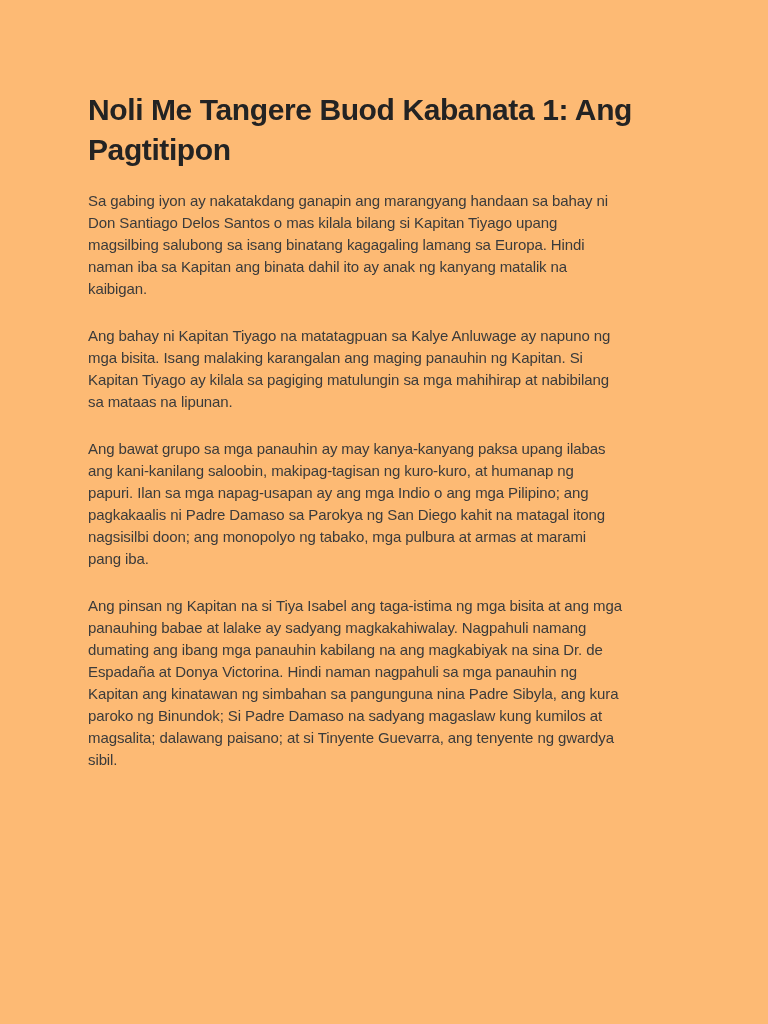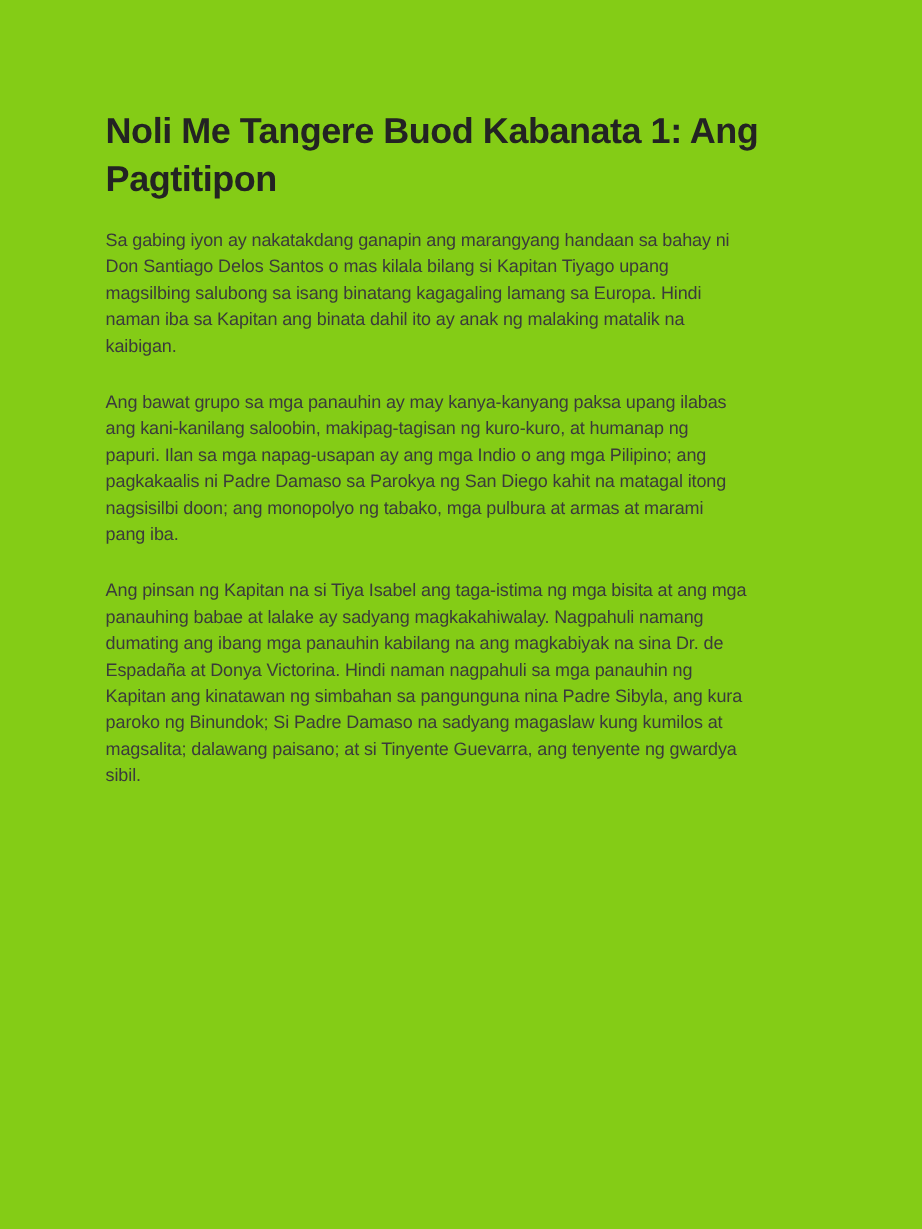--- a/index.html
+++ b/index.html
@@ -5,21 +5,21 @@
   * { box-sizing: border-box; }
   html, body {
     margin: 0;
     padding: 0;
     background: #ffffff;
   }
   .page {
     position: relative;
     width: 768px;
     height: 1024px;
-    background: #84cc16;
+    background: #fdba74;
     overflow: hidden;
     font-family: "Liberation Sans", sans-serif;
   }
   .content {
     padding: 90px 78px 0 88px;
   }
   .doc-title {
     margin: 0 0 20px 0;
     font-size: 30px;
     font-weight: 700;
@@ -42,23 +42,27 @@
 <body>
 
 <div class="page">
   <div class="content">
     <h1 class="doc-title">Noli Me Tangere Buod Kabanata 1: Ang
 Pagtitipon</h1>
 
     <p class="paragraph">Sa gabing iyon ay nakatakdang ganapin ang marangyang handaan sa bahay ni
 Don Santiago Delos Santos o mas kilala bilang si Kapitan Tiyago upang
 magsilbing salubong sa isang binatang kagagaling lamang sa Europa. Hindi
-naman iba sa Kapitan ang binata dahil ito ay anak ng malaking matalik na
+naman iba sa Kapitan ang binata dahil ito ay anak ng kanyang matalik na
 kaibigan.</p>
 
+    <p class="paragraph">Ang bahay ni Kapitan Tiyago na matatagpuan sa Kalye Anluwage ay napuno ng
+mga bisita. Isang malaking karangalan ang maging panauhin ng Kapitan. Si
+Kapitan Tiyago ay kilala sa pagiging matulungin sa mga mahihirap at nabibilang
+sa mataas na lipunan.</p>
 
     <p class="paragraph">Ang bawat grupo sa mga panauhin ay may kanya-kanyang paksa upang ilabas
 ang kani-kanilang saloobin, makipag-tagisan ng kuro-kuro, at humanap ng
 papuri. Ilan sa mga napag-usapan ay ang mga Indio o ang mga Pilipino; ang
 pagkakaalis ni Padre Damaso sa Parokya ng San Diego kahit na matagal itong
 nagsisilbi doon; ang monopolyo ng tabako, mga pulbura at armas at marami
 pang iba.</p>
 
     <p class="paragraph">Ang pinsan ng Kapitan na si Tiya Isabel ang taga-istima ng mga bisita at ang mga
 panauhing babae at lalake ay sadyang magkakahiwalay. Nagpahuli namang

